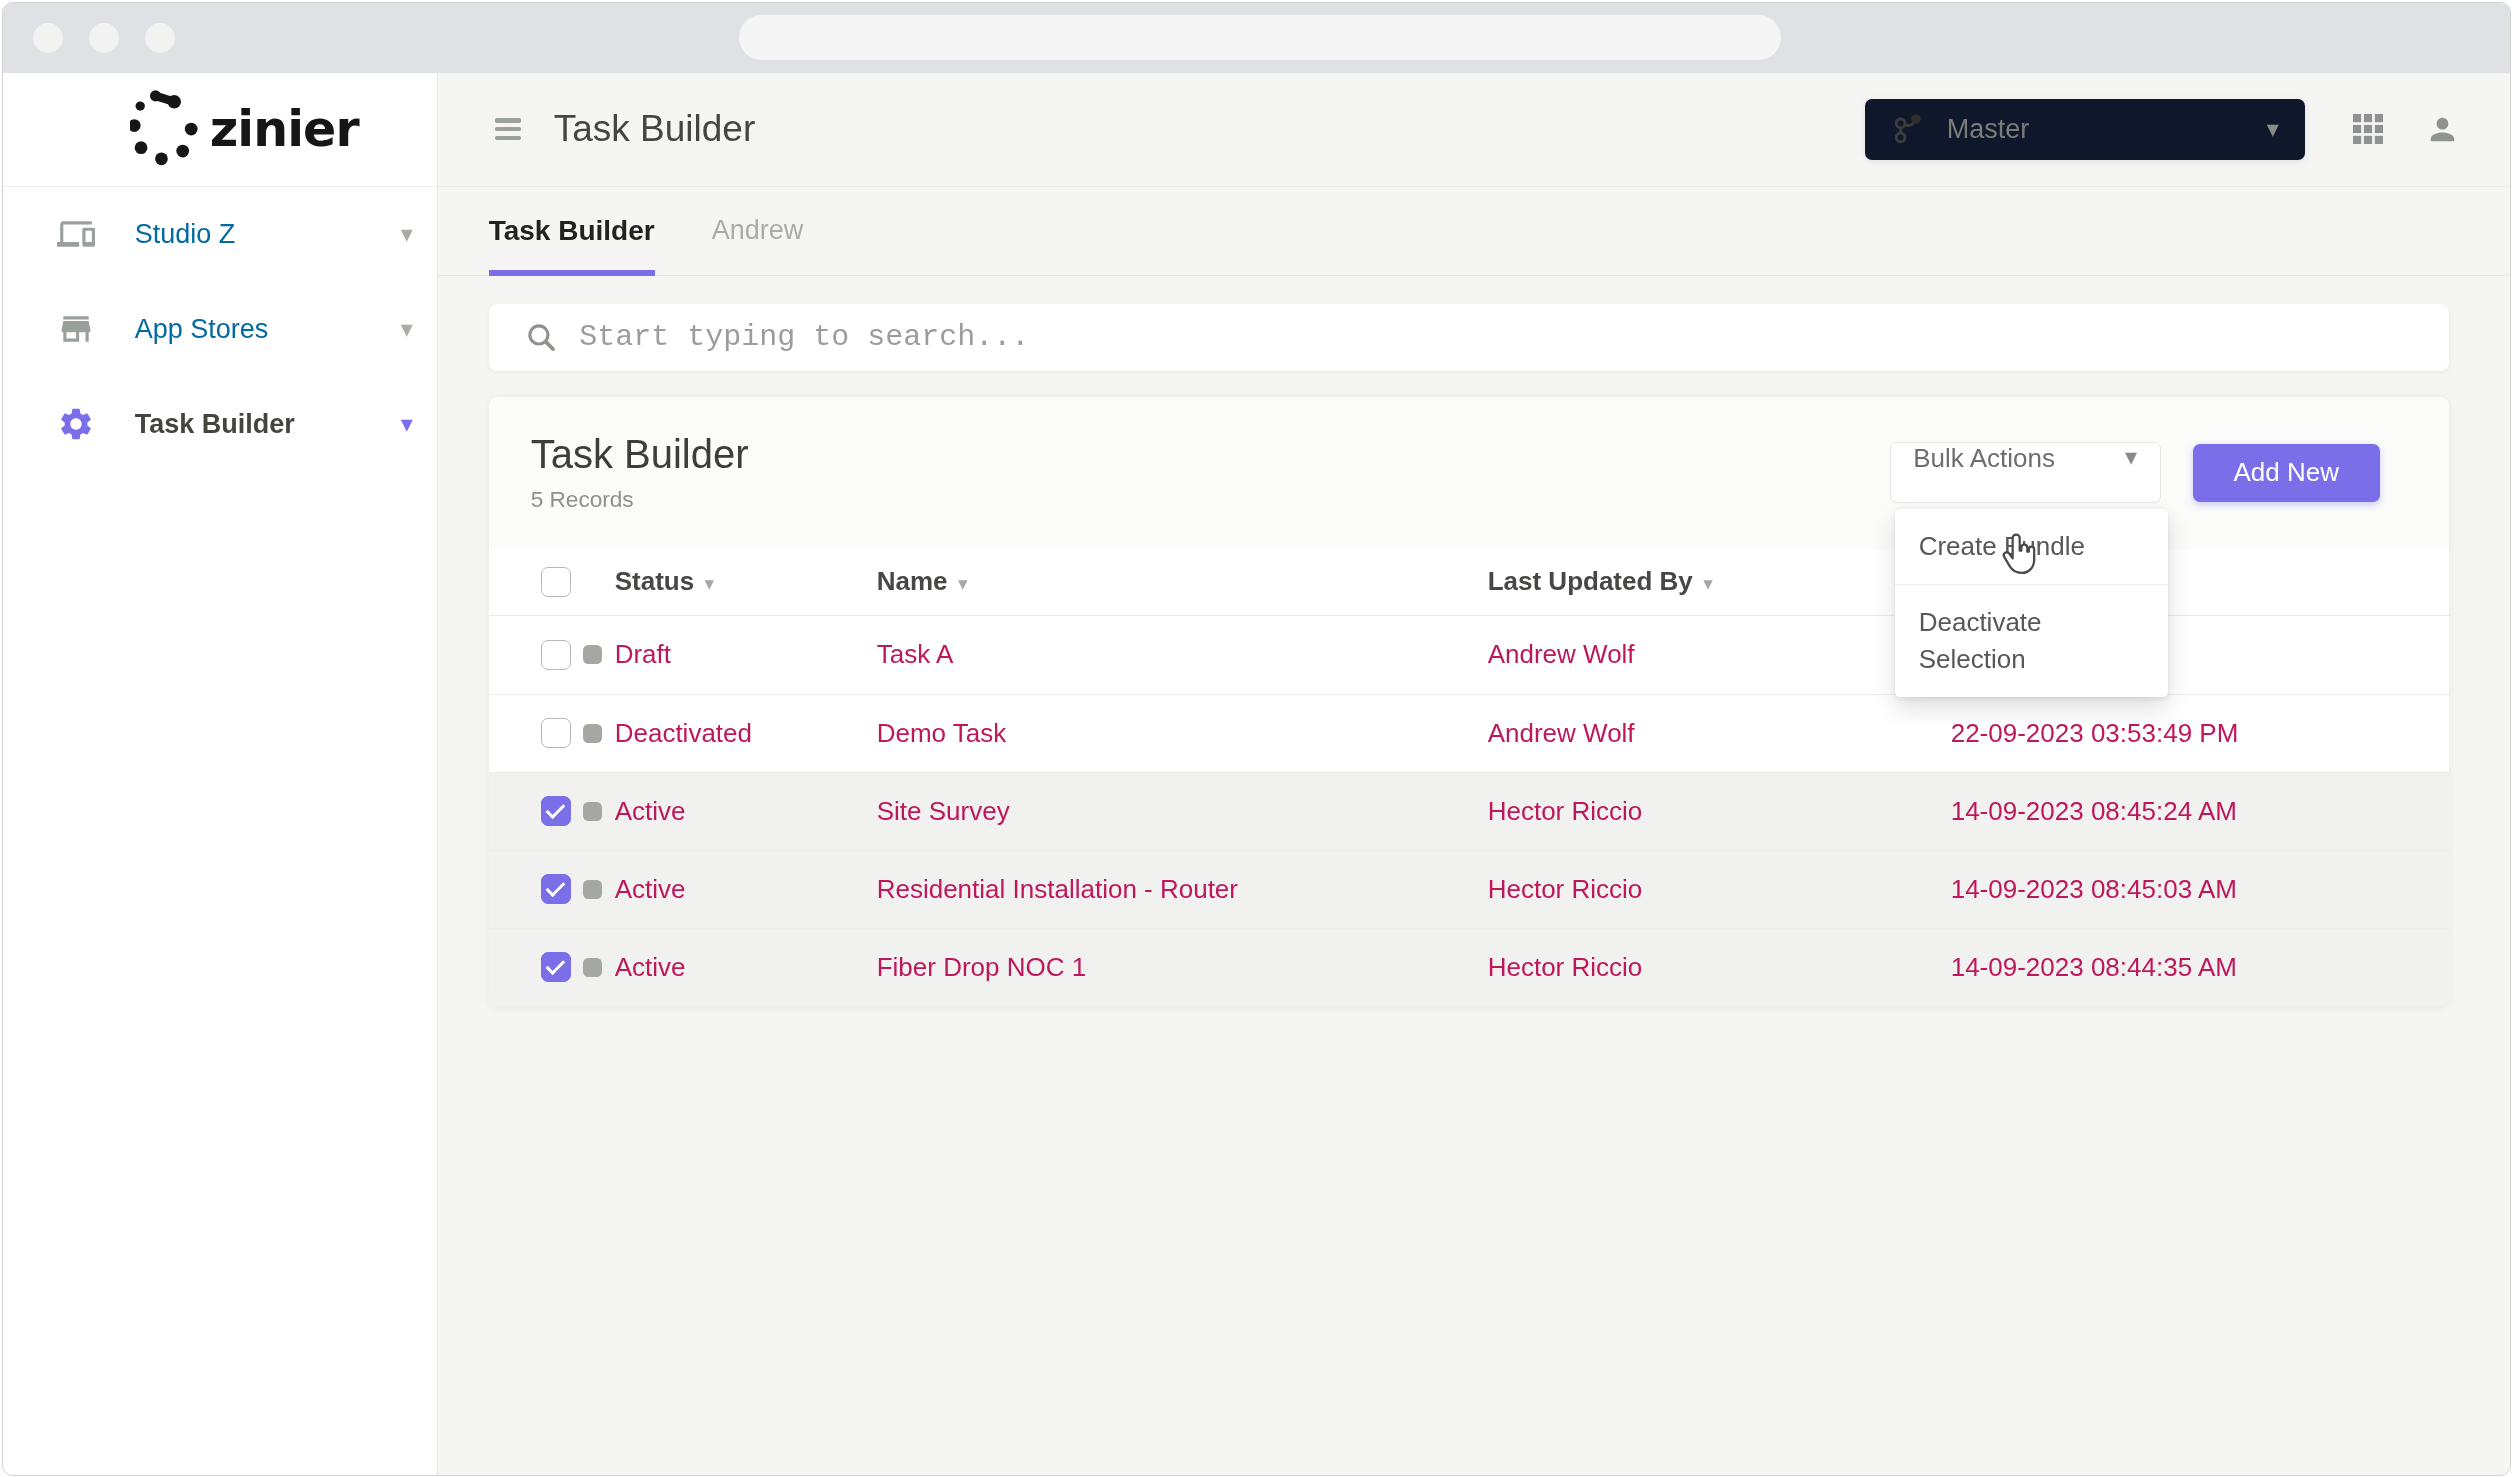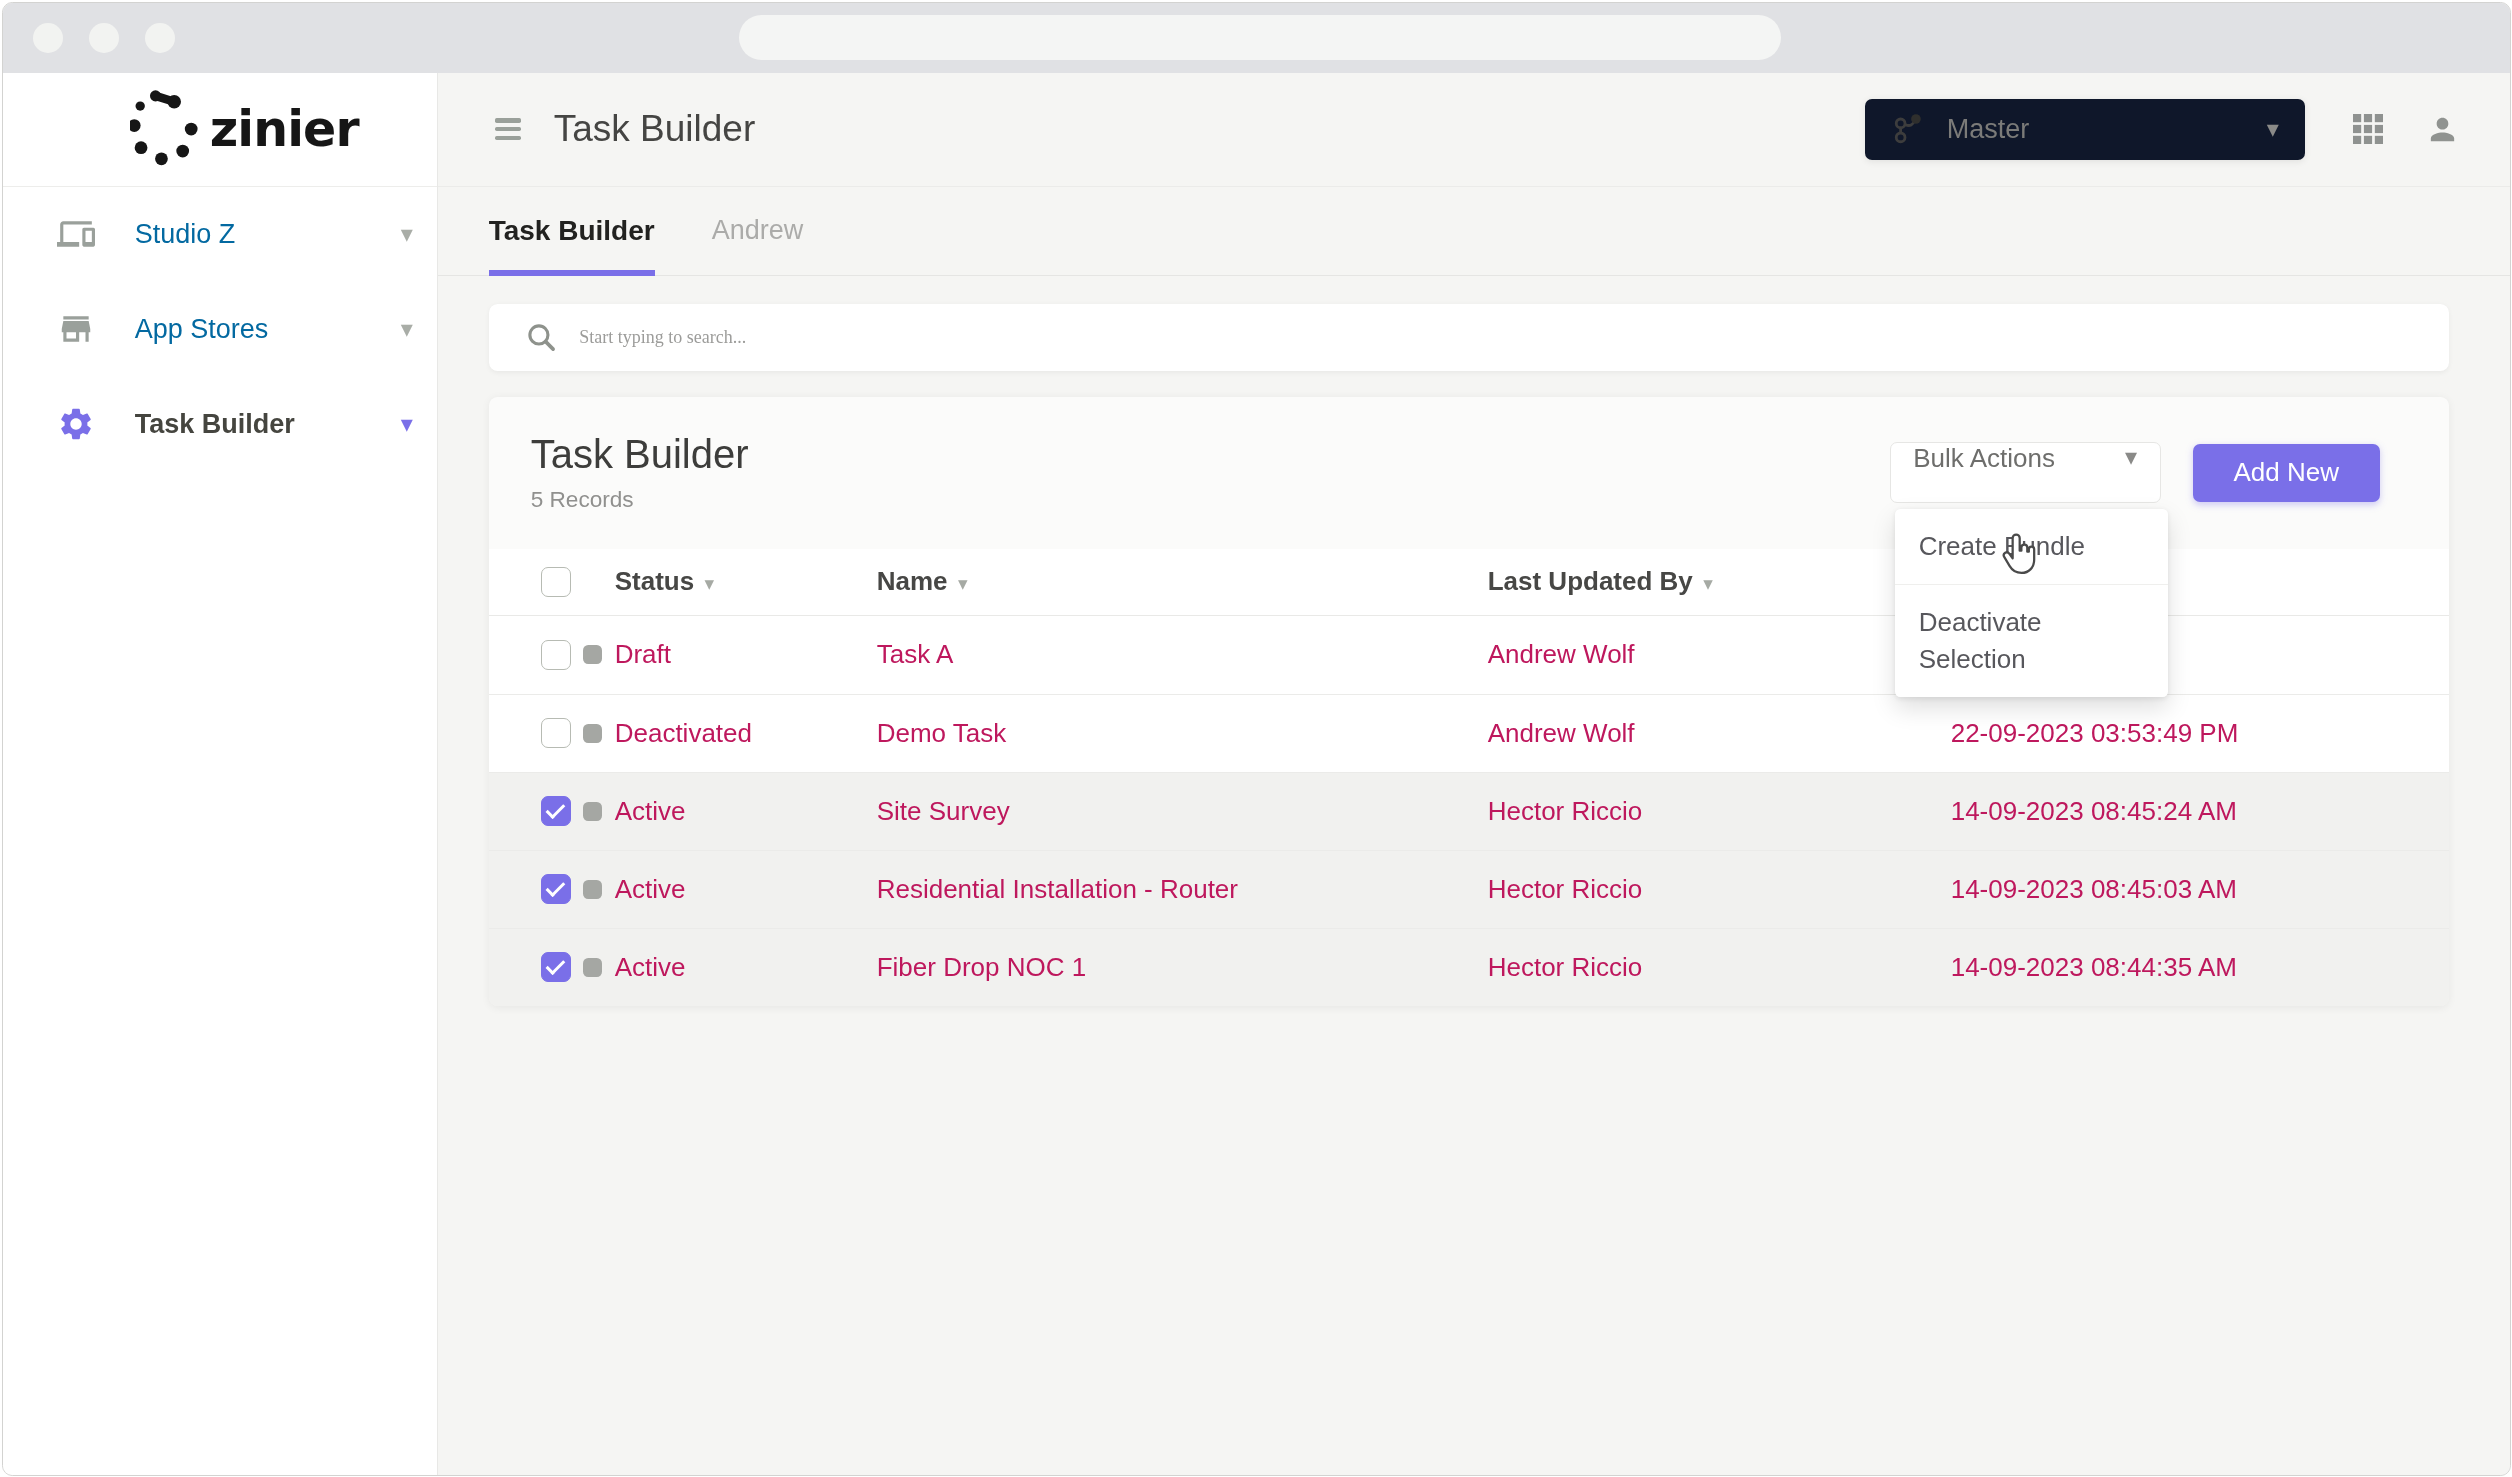--- a/index.html
+++ b/index.html
@@ -54,21 +54,21 @@
   .tab { height:100%; display:flex; align-items:center; position:relative; cursor:pointer; }
   .tab.active { font-size:28px; font-weight:bold; color:#222220; }
   .tab.active::after { content:""; position:absolute; left:0; right:0; bottom:-1.7px;
                        height:6px; background:#7a6fe8; }
   .tab.inactive { margin-left:57px; font-size:27px; color:#ababa9; }
 
   .search-bar { margin:28px 61px 0 51px; height:67px; background:#fff; border-radius:8.7px;
                 box-shadow:0 1.7px 5.2px rgba(0,0,0,.05); display:flex; align-items:center;
                 padding-left:37px; }
   .search-bar input { flex:1; margin-left:22.6px; border:none; outline:none; background:transparent;
-                      font-size:18px; color:#6b6b69; font-family:Liberation Serif, serif; }
+                      font-size:30px; color:#6b6b69; font-family:Liberation Mono, monospace; }
   .search-bar input::placeholder { color:#9c9c9a; }
 
   
   .card { margin:26px 61px 0 51px; border-radius:8.7px; position:relative;
           box-shadow:0 1.7px 8.7px rgba(0,0,0,.06); }
   .card-head { height:152px; background:#fbfbfa; border-radius:8.7px 8.7px 0 0;
                display:flex; align-items:center; justify-content:space-between;
                padding:0 69px 0 42px; }
   .card-title { font-size:40px; font-weight:500; color:#3d3d3b; }
   .card-records { font-size:22.6px; color:#90908e; margin-top:10.4px; }

